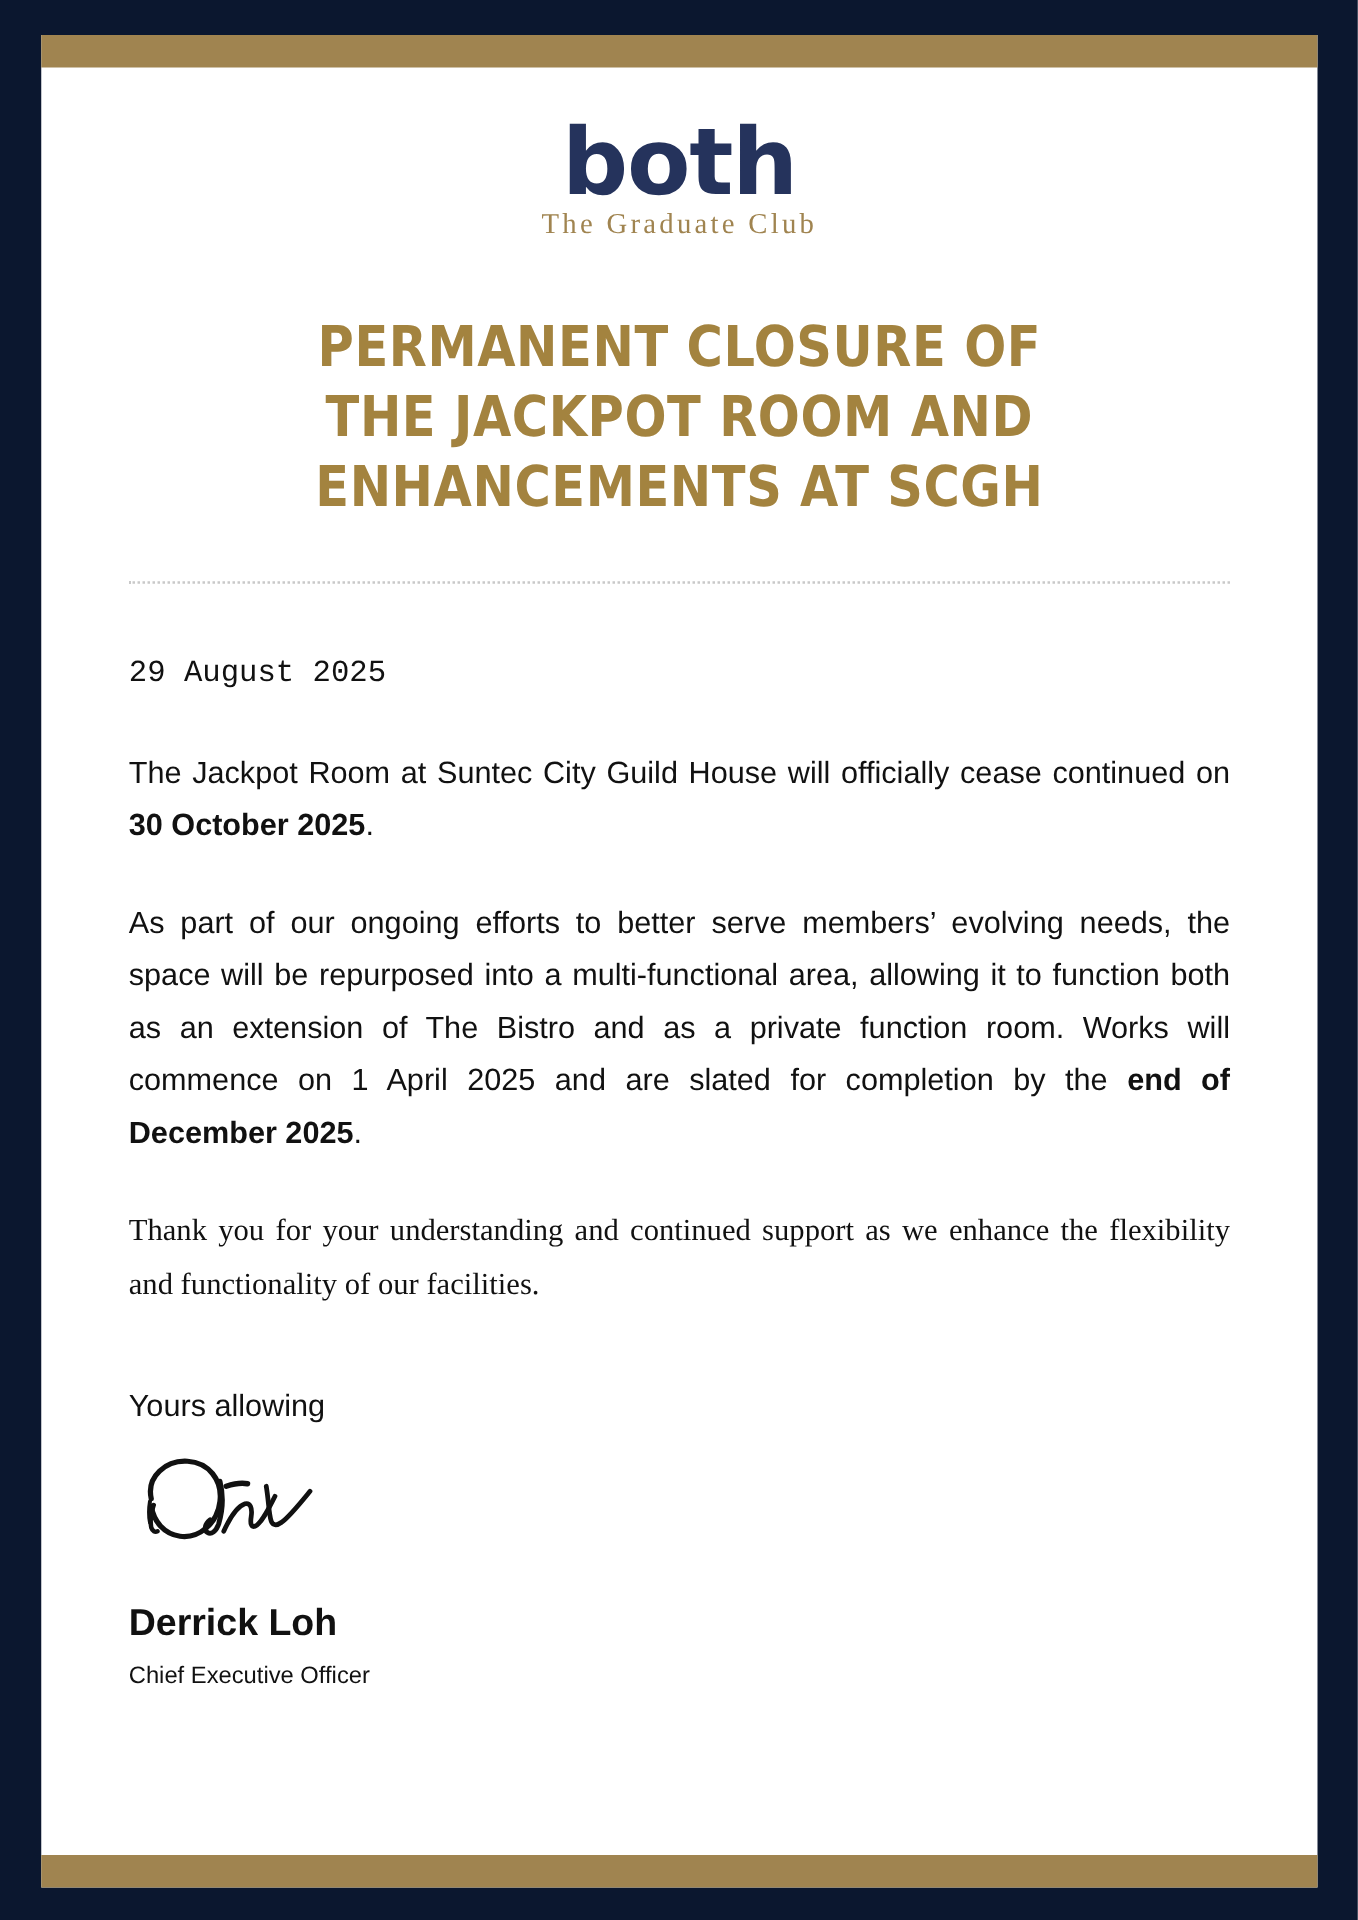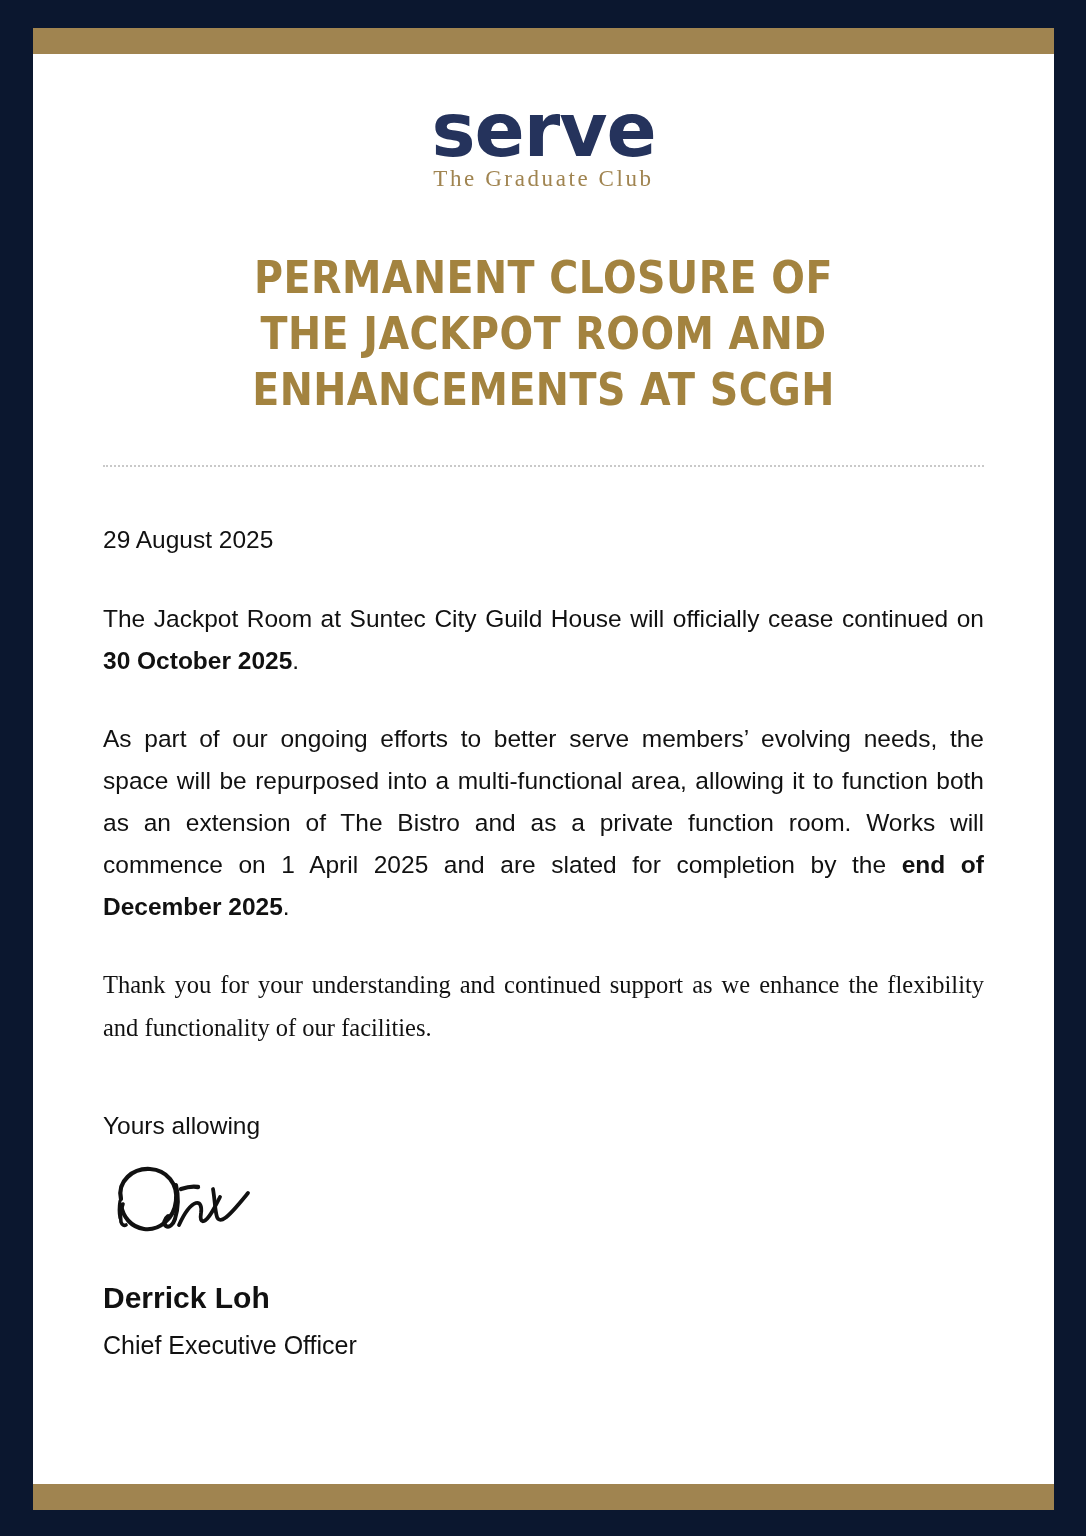--- a/index.html
+++ b/index.html
@@ -105,21 +105,21 @@
 
   .letter .para {
     margin-bottom: 36px;
     text-align: justify;
   }
   .letter .para.plain { text-align: left; }
   .letter .para:last-child { margin-bottom: 0; font-family: Liberation Serif, serif; }
 
   .letter b { font-weight: 700; }
 
-  .date-line { margin-bottom: 36px; }
+  .date-line { margin-bottom: 36px; font-family: Liberation Mono, monospace; }
   .salutation { margin-bottom: 36px; }
 
   
   .signoff {
     margin-top: 56px;
     color: #111111;
     font-size: 24.5px;
     line-height: 1.72;
   }
 
@@ -128,35 +128,35 @@
     width: 160px;
     height: 78px;
   }
 
   .signer-name {
     font-weight: 700;
     font-size: 30px;
   }
 
   .signer-role {
-    font-size: 25px;
+    font-size: 19px;
   }
 </style>
 </head>
 <body>
 
 <div class="frame">
   <div class="page">
 
     <div class="rule-top"></div>
 
     <div class="sheet">
 
       <div class="logo-block">
-        <div class="logo-wordmark">serve</div>
+        <div class="logo-wordmark">both</div>
         <div class="logo-tagline">The Graduate Club</div>
       </div>
 
       <div class="doc-title">
         <span class="tline">PERMANENT CLOSURE OF</span>
         <span class="tline">THE JACKPOT ROOM AND</span>
         <span class="tline">ENHANCEMENTS AT SCGH</span>
       </div>
 
       <div class="divider"></div>

